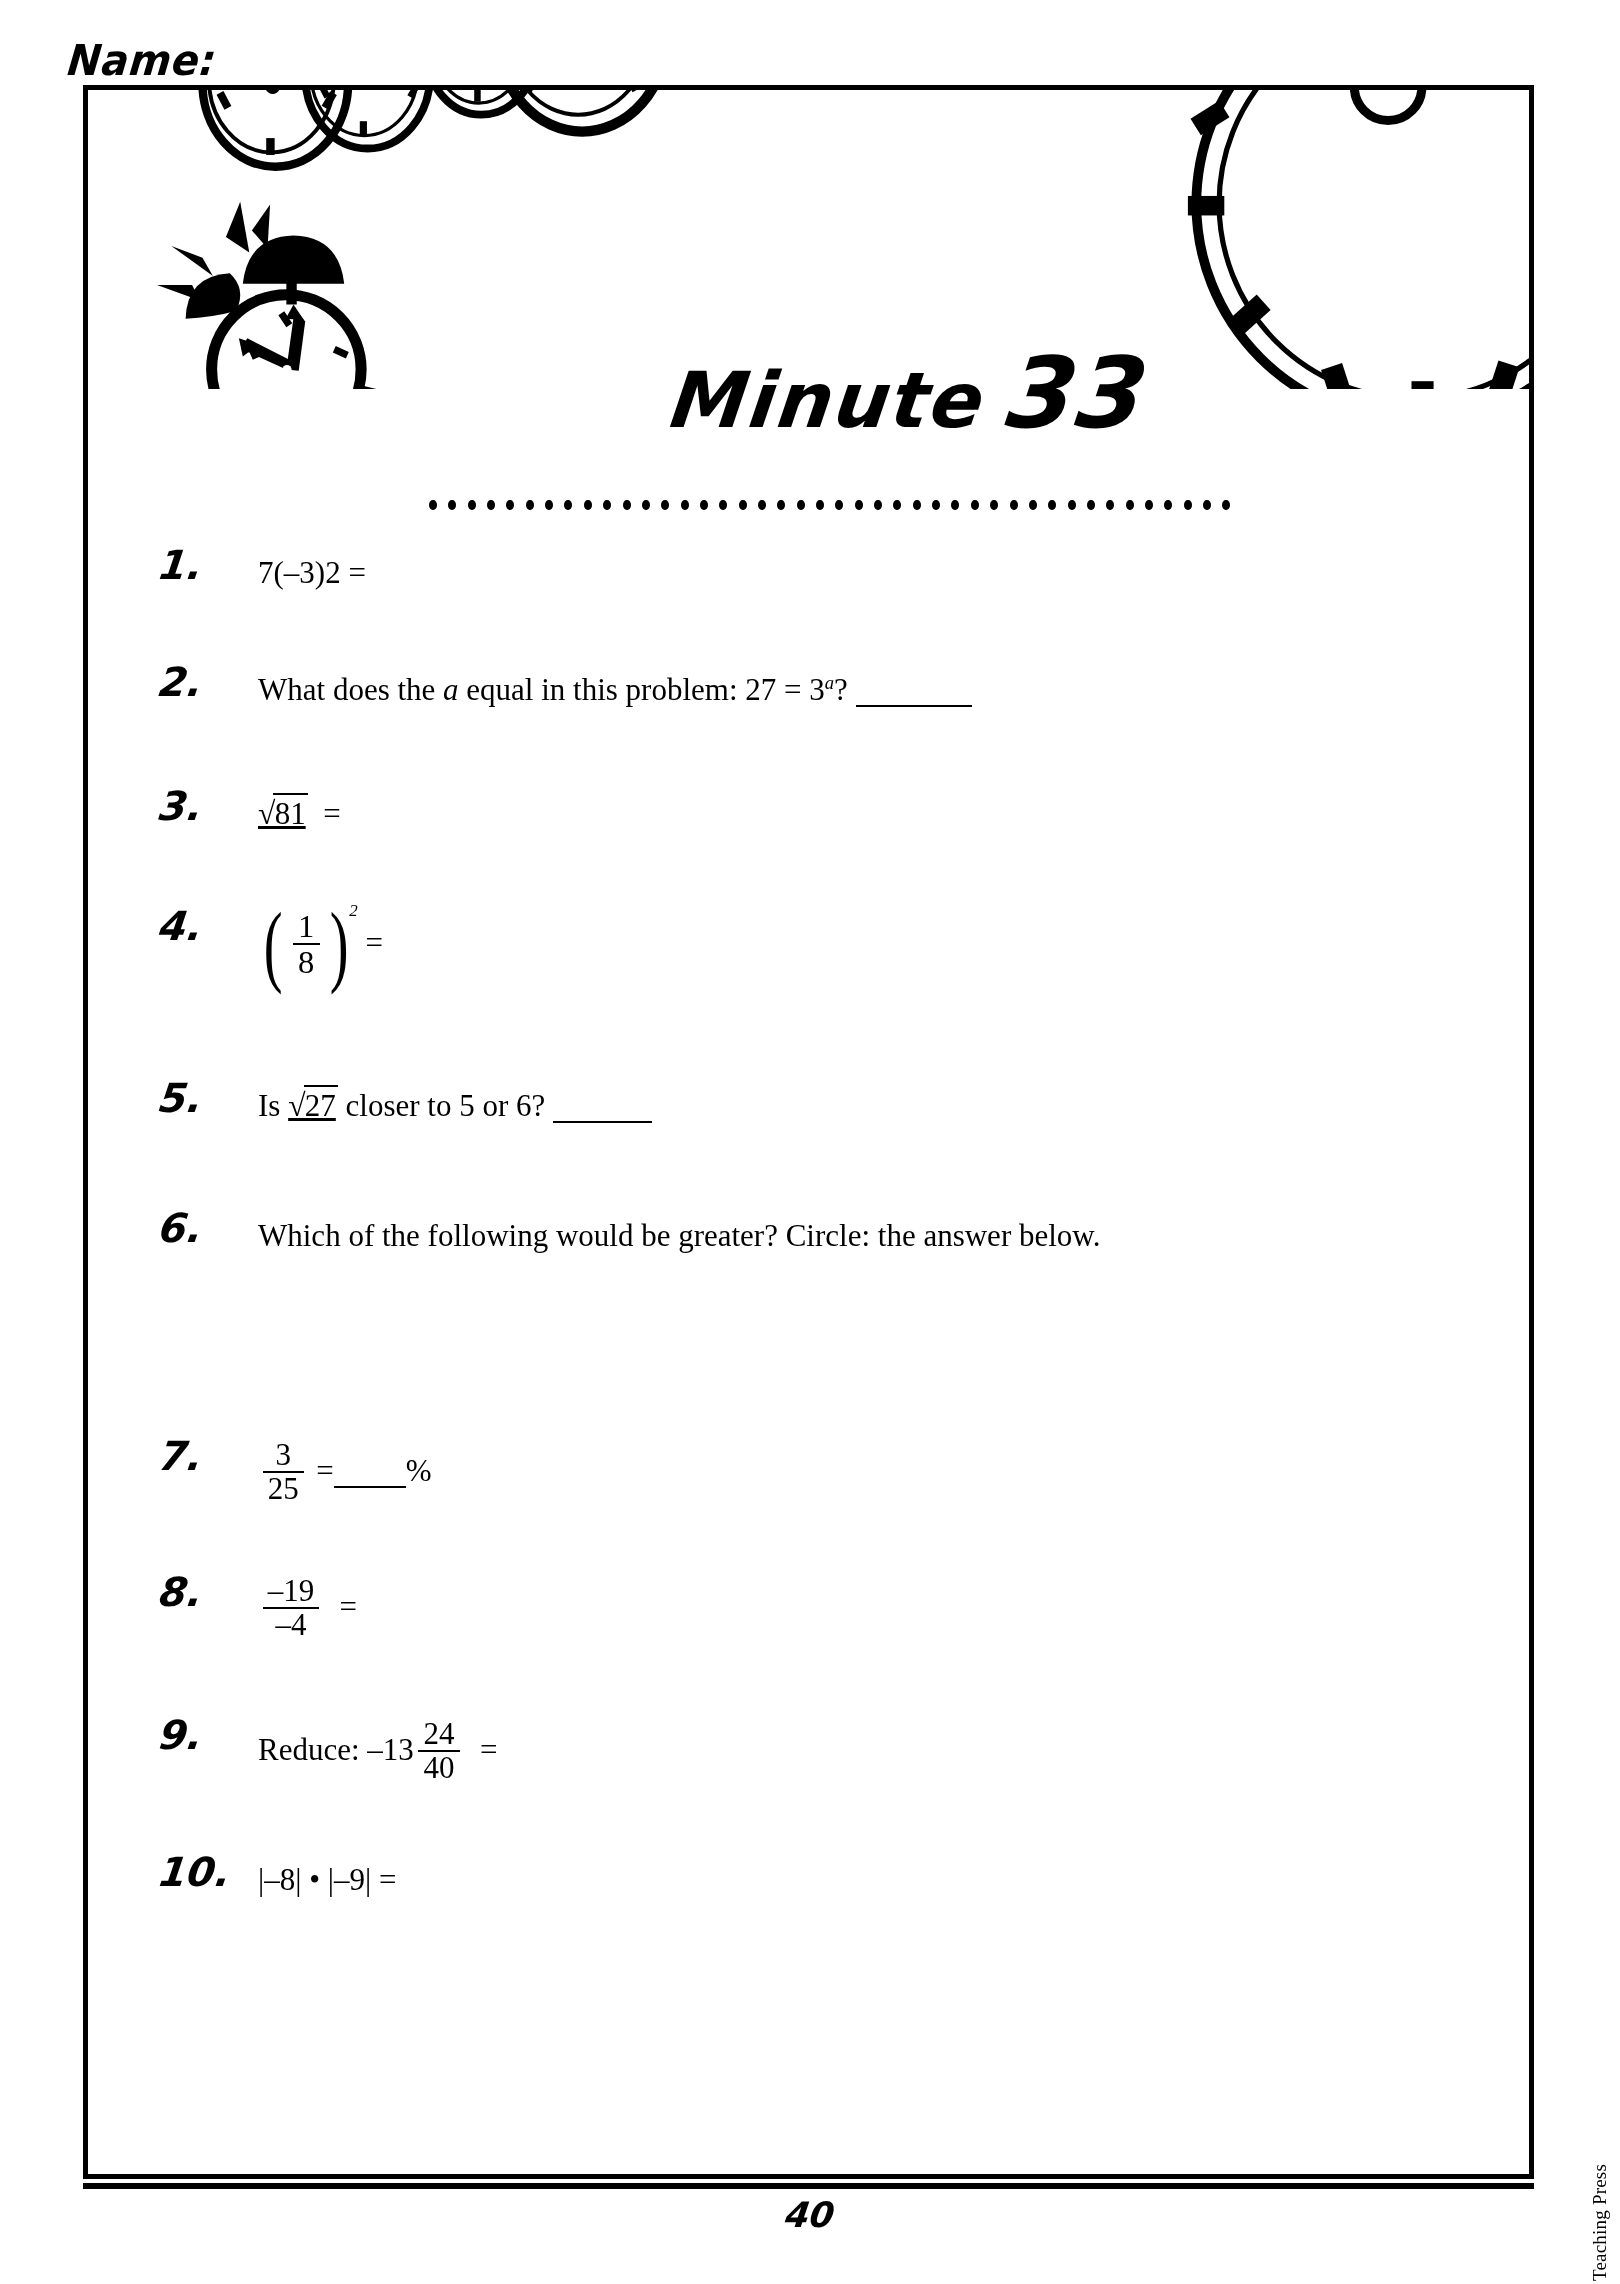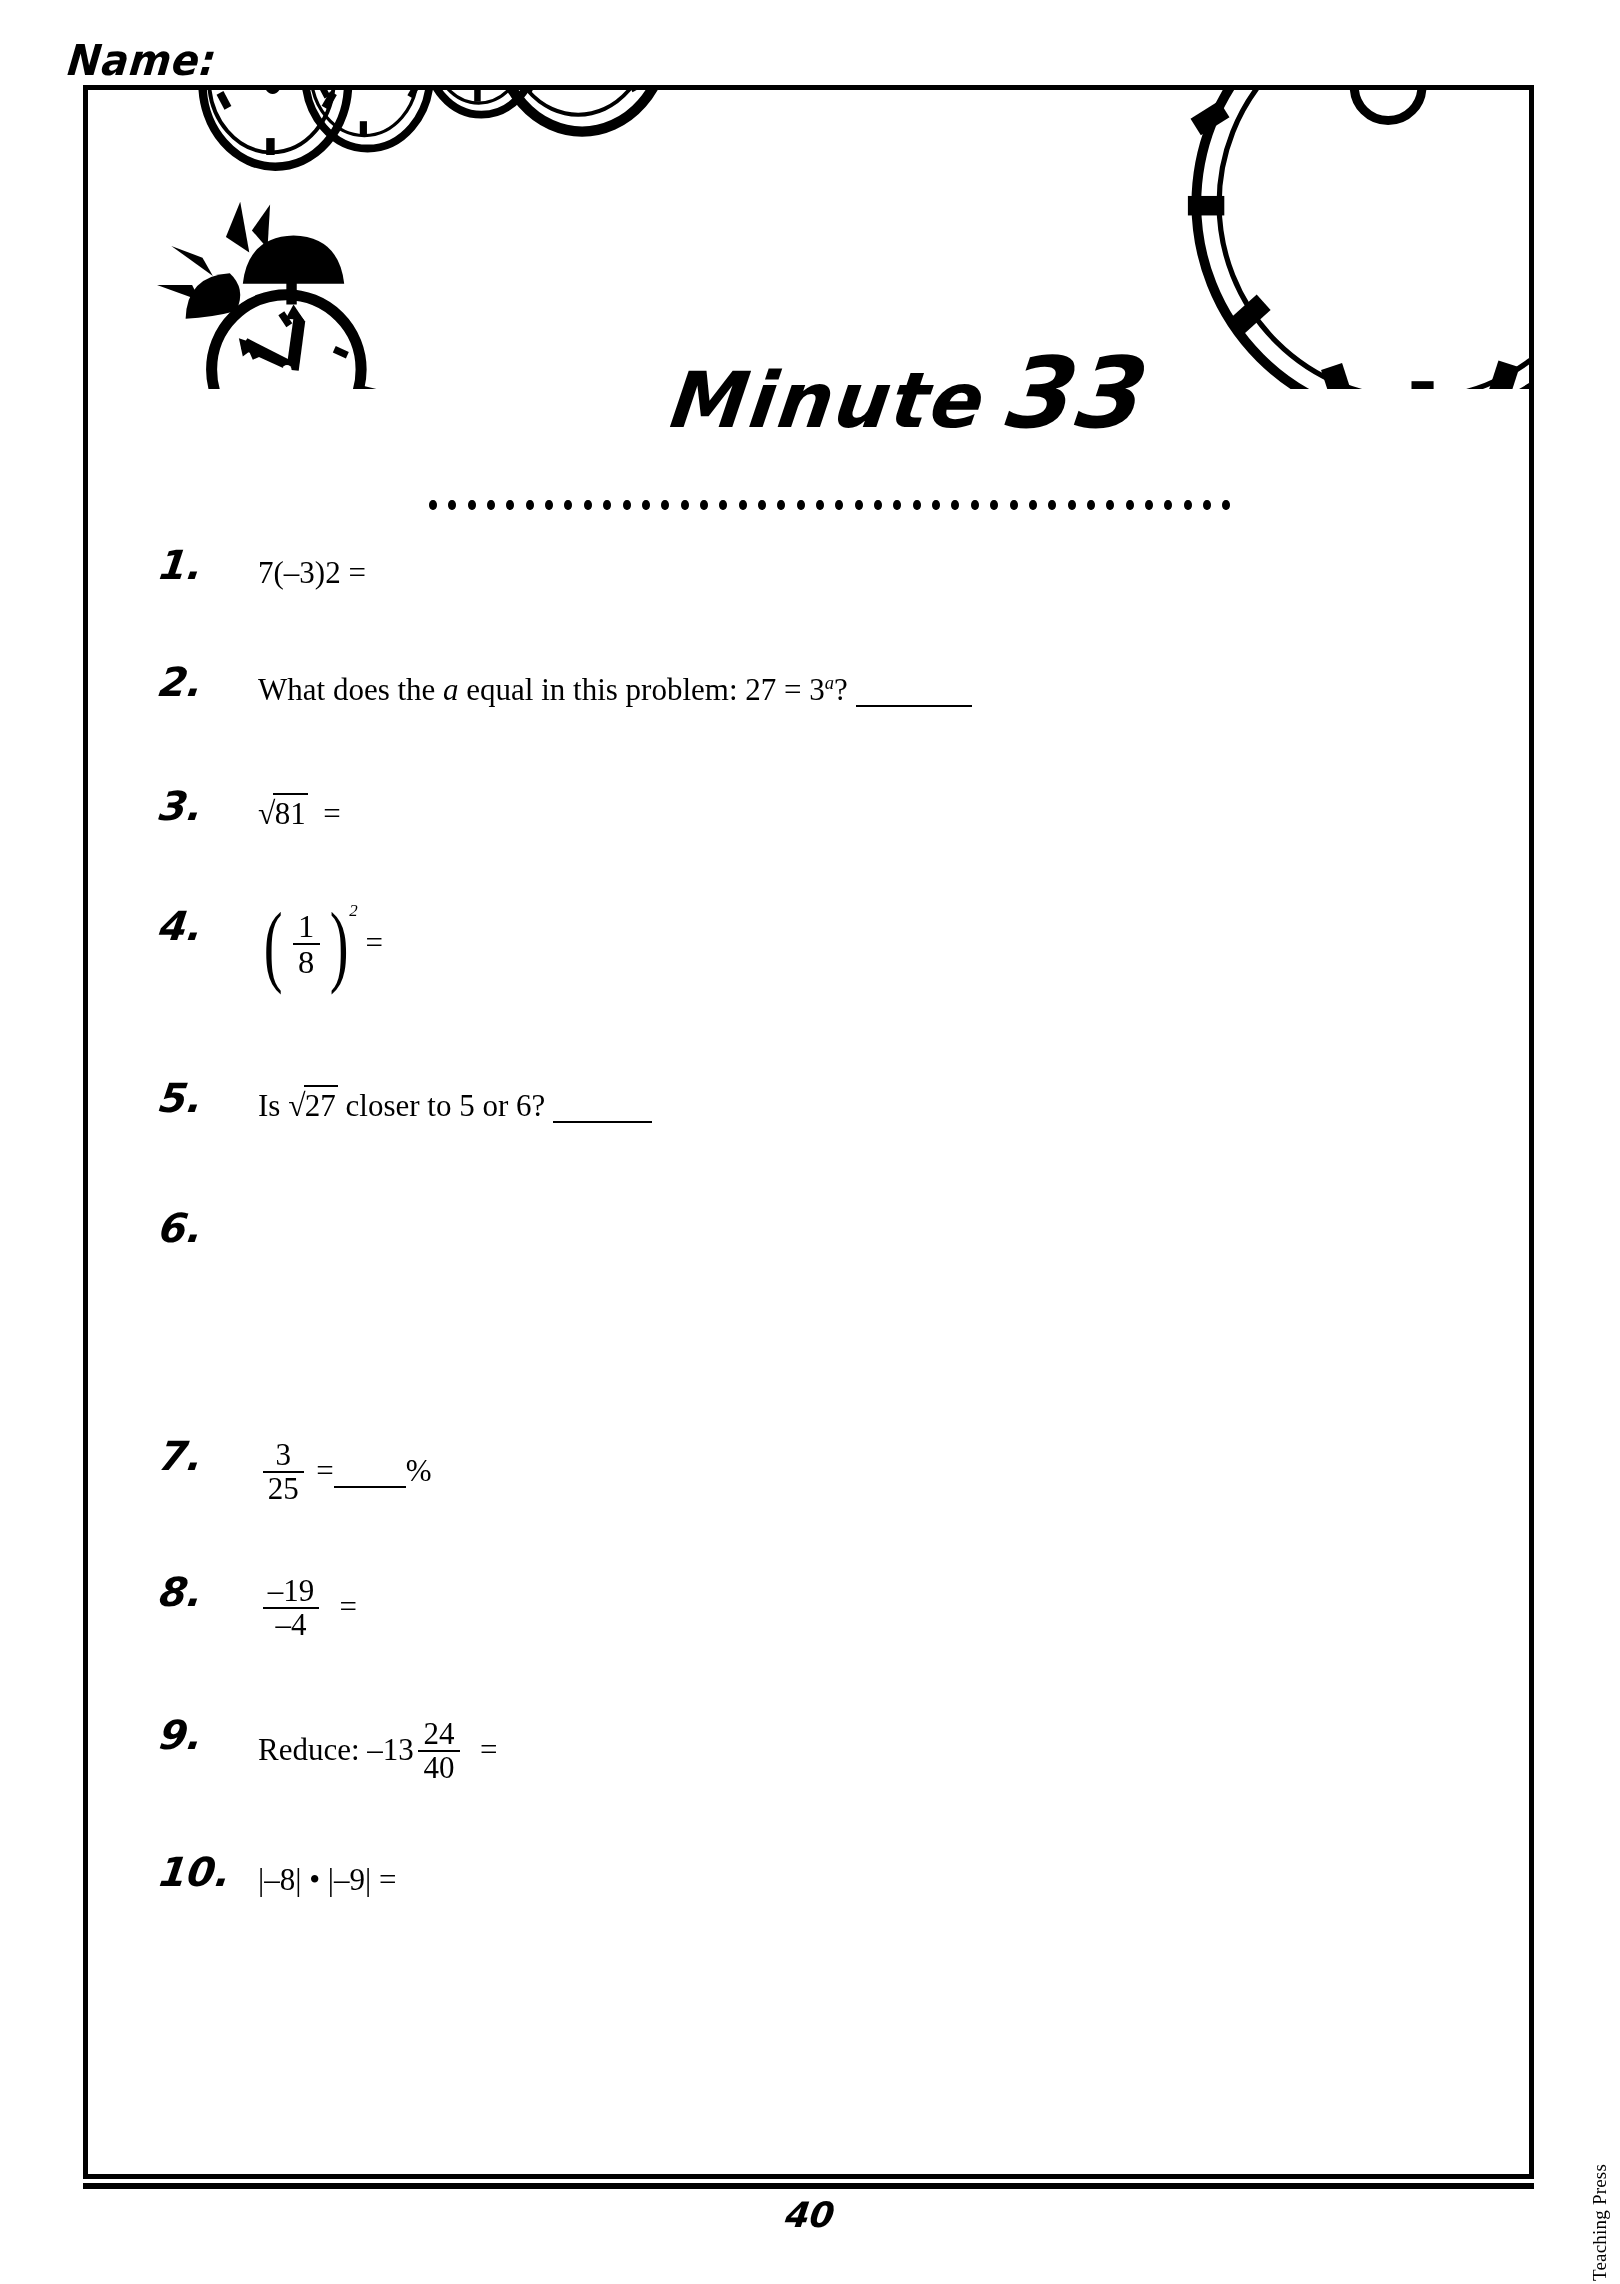--- a/index.html
+++ b/index.html
@@ -130,21 +130,21 @@
     display: inline-block;
     border-bottom: 2.6px solid #000;
     height: 1.05em;
     vertical-align: -0.22em;
   }
   .blank-lg { width: 116px; }
   .blank-md { width: 99px; }
   .blank-sm { width: 72px; }
 
   
-  .rad { display: inline-block; white-space: nowrap; position: relative; }
+  .rad { display: inline-block; white-space: nowrap; position: relative; text-decoration: underline; }
   .rad > .sign { font-size: 1.02em; }
   .rad > .rand {
     border-top: 2px solid #000;
     padding: 1.3px 2px 0 1.3px;
     margin-left: -2px;
   }
 
   
   .frac {
     display: inline-block;
@@ -447,20 +447,21 @@
         <span>Is</span>
         <span class="rad"><span class="sign">√</span><span class="rand">27</span></span>
         <span>closer to 5 or 6?</span>
         <span class="blank blank-md"></span>
       </div>
     </div>
 
     <div class="problem" style="top:1118px;">
       <div class="pnum">6.</div>
       <div class="pbody">
+        <span class="ln">Which of the following would be greater? Circle: the answer below.</span>
       </div>
     </div>
 
     <div class="problem" style="top:1346px;">
       <div class="pnum">7.</div>
       <div class="pbody">
         <span class="frac"><span class="n">3</span><span class="d">25</span></span>
         <span>=</span><span class="blank blank-sm"></span><span>%</span>
       </div>
     </div>

